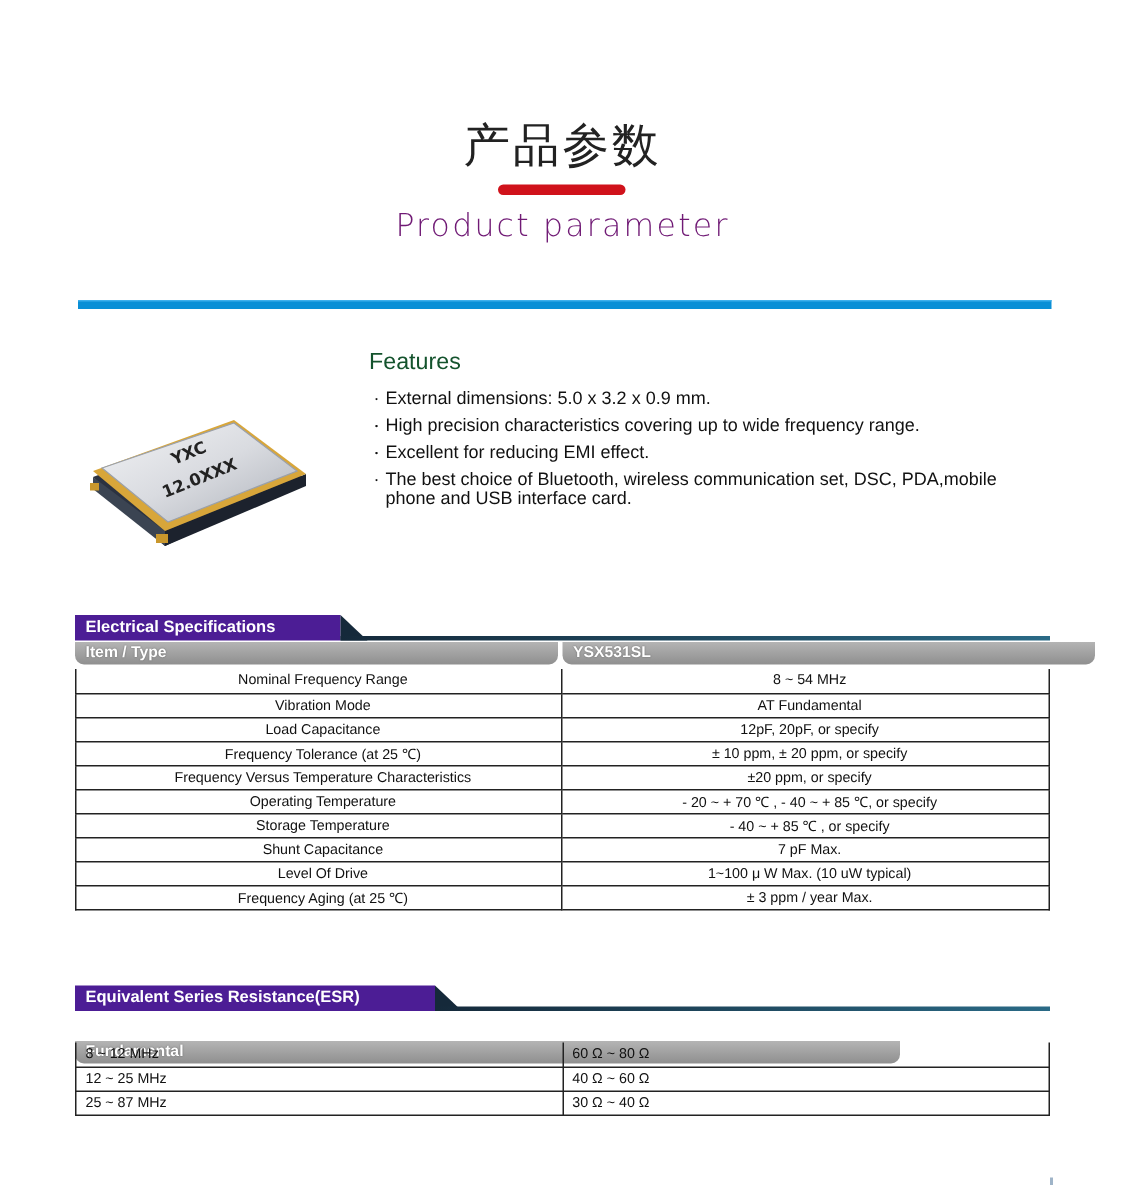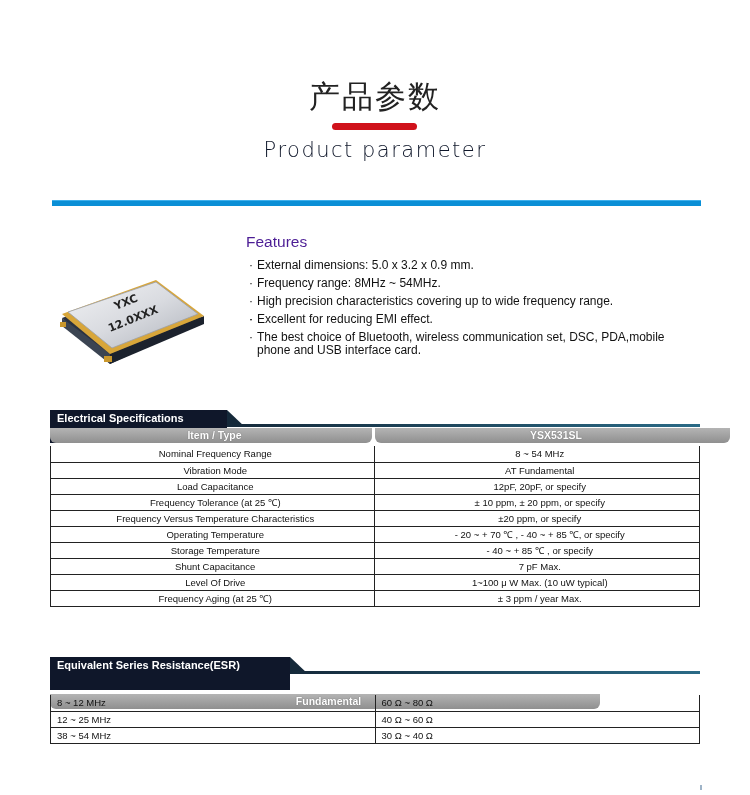--- a/index.html
+++ b/index.html
@@ -1,33 +1,33 @@
 <!DOCTYPE html>
 <html><head>
 <meta charset="utf-8">
 <style>
   html, body { margin:0; padding:0; background:#ffffff; }
   body { width:750px; height:795px; position:relative; overflow:hidden; font-family:"DejaVu Sans", sans-serif; color:#111; }
   .cn-title { position:absolute; left:0; width:750px; top:76px; text-align:center; font-family:"DejaVu Sans", sans-serif; font-size:31px; letter-spacing:2px; color:#222; font-weight:300; }
   .red-bar { position:absolute; left:332px; top:123px; width:85px; height:7px; background:#d0121b; border-radius:4px; }
-  .en-title { position:absolute; left:0; width:750px; top:138px; text-align:center; font-family:"DejaVu Sans", sans-serif; font-size:21px; letter-spacing:1.5px; color:#0f172a; font-weight:300; }
+  .en-title { position:absolute; left:0; width:750px; top:138px; text-align:center; font-family:"DejaVu Sans", sans-serif; font-size:21px; letter-spacing:1.5px; color:#701a75; font-weight:300; }
   .blue-line { position:absolute; left:52px; top:200px; width:649px; height:6px; background:#0a8fd6; border-top:1px solid #3fb0ec; box-sizing:border-box; }
 
   .product { position:absolute; left:58px; top:280px; width:150px; height:90px; }
 
   .features { position:absolute; left:246px; top:233px; width:420px; }
-  .features h2 { margin:0 0 8px 0; font-family:"Liberation Sans", sans-serif; font-size:15.5px; font-weight:normal; color:#4c1d95; }
+  .features h2 { margin:0 0 8px 0; font-family:"Liberation Sans", sans-serif; font-size:15.5px; font-weight:normal; color:#14532d; }
   .features ul { list-style:none; margin:0; padding:0; }
   .features li { font-family:"Liberation Sans", sans-serif; font-size:12px; line-height:13px; margin-bottom:5px; padding-left:11px; position:relative; color:#111; }
   .features li .dot { position:absolute; left:3px; top:0; }
 
-  .sec-tab { position:absolute; left:50px; height:33px; background:#0f172a; color:#fff; font-family:"Liberation Sans", sans-serif; font-size:11px; font-weight:bold; line-height:17px; padding-left:7px; box-sizing:border-box; }
+  .sec-tab { position:absolute; left:50px; height:17px; background:#4c1d95; color:#fff; font-family:"Liberation Sans", sans-serif; font-size:11px; font-weight:bold; line-height:17px; padding-left:7px; box-sizing:border-box; }
   .sec-tab-slant { position:absolute; width:0; height:0; border-bottom:17px solid #15293a; border-right:18px solid transparent; }
   .sec-line { position:absolute; height:3px; background:linear-gradient(to right,#15293a,#2a6a86); }
-  .gray-head { position:absolute; height:15px; background:linear-gradient(#b4b4b4,#8f8f8f); border-radius:0 0 6px 6px; color:#fff; font-family:"Liberation Sans", sans-serif; font-size:10.5px; font-weight:bold; line-height:15px; padding-left:7px; box-sizing:border-box; text-shadow:0 0 1px #555;text-align:center; }
+  .gray-head { position:absolute; height:15px; background:linear-gradient(#b4b4b4,#8f8f8f); border-radius:0 0 6px 6px; color:#fff; font-family:"Liberation Sans", sans-serif; font-size:10.5px; font-weight:bold; line-height:15px; padding-left:7px; box-sizing:border-box; text-shadow:0 0 1px #555; }
 
   table.spec { position:absolute; border-collapse:collapse; font-family:"Liberation Sans", sans-serif; font-size:9.5px; }
   table.spec td { border-bottom:1px solid #222; height:16px; padding:0 0 0 6px; box-sizing:border-box; }
   table.spec td.l { border-left:1.5px solid #222; border-right:1.5px solid #222; }
   table.spec td.r { border-right:1.5px solid #222; }
   .tick { position:absolute; left:700px; top:785px; width:2px; height:5px; background:#9fb4c8; }
 </style>
 </head>
 <body>
 
@@ -57,21 +57,21 @@
     <polygon points="10,32 98,2 140,34 54,68" fill="url(#lid)" stroke="#9aa0aa" stroke-width="0.8"></polygon>
     <text x="58" y="30" transform="rotate(-22 58 30)" font-family="DejaVu Sans, sans-serif" font-weight="bold" font-size="11" fill="#222">YXC</text>
     <text x="52" y="52" transform="rotate(-22 52 52)" font-family="DejaVu Sans, sans-serif" font-weight="bold" font-size="11" fill="#222">12.0XXX</text>
   </svg>
 </div>
 
 <div class="features">
   <h2>Features</h2>
   <ul>
     <li><span class="dot">·</span><span>External  dimensions: 5.0 x 3.2 x 0.9 mm.</span></li>
-    <li><span class="dot">·</span><span>Frequency  range:  8MHz ~ 54MHz.</span></li>
+    <li><span class="dot">·</span></li>
     <li><span class="dot">·</span><span>High precision characteristics covering up to wide frequency range.</span></li>
     <li><span class="dot">·</span></li>
     <li><span class="dot">·</span><span>Excellent for reducing EMI effect.</span></li>
     <li><span class="dot">·</span><span>The best choice of Bluetooth, wireless communication set, DSC, PDA,mobile phone and USB interface card.</span></li>
   </ul>
 </div>
 
 <div class="sec-tab" style="top:410px; width:177px;">Electrical Specifications</div>
 <div class="sec-tab-slant" style="left:227px; top:410px;"></div>
 <div class="sec-line" style="left:227px; top:424px; width:473px;"></div>
@@ -140,19 +140,19 @@
   <tbody>
       <tr>
         <td class="l">8  ~ 12 MHz</td>
         <td class="r">60 Ω ~ 80 Ω</td>
       </tr>
   <tr>
         <td class="l">12 ~ 25 MHz</td>
         <td class="r">40 Ω ~ 60 Ω</td>
       </tr>
   <tr>
-        <td class="l">38 ~ 54 MHz</td>
+        <td class="l">25 ~ 87 MHz</td>
         <td class="r">30 Ω ~ 40 Ω</td>
       </tr>
 </tbody>
   </table>
 
 <div class="tick"></div>
 
 </body></html>

